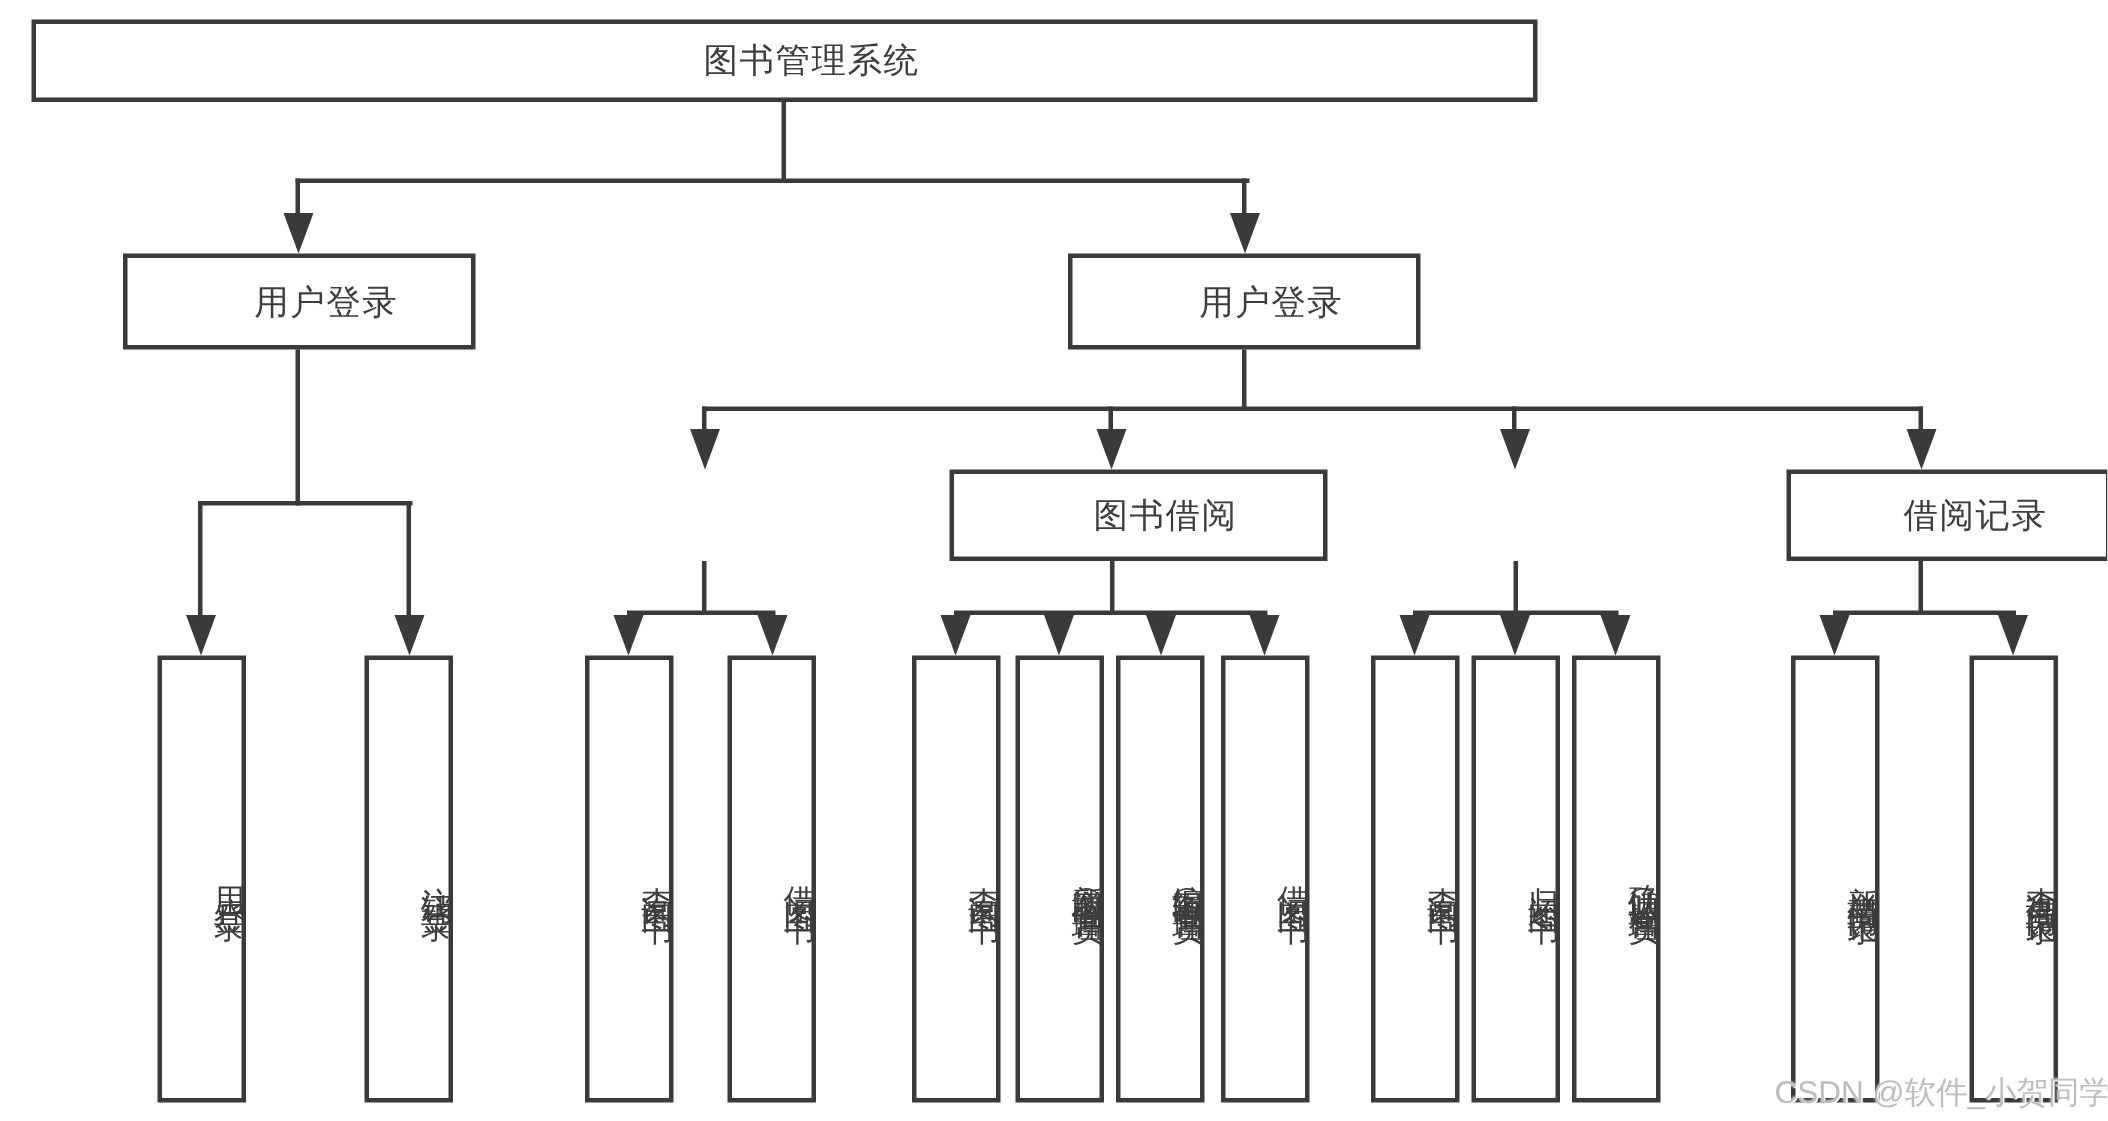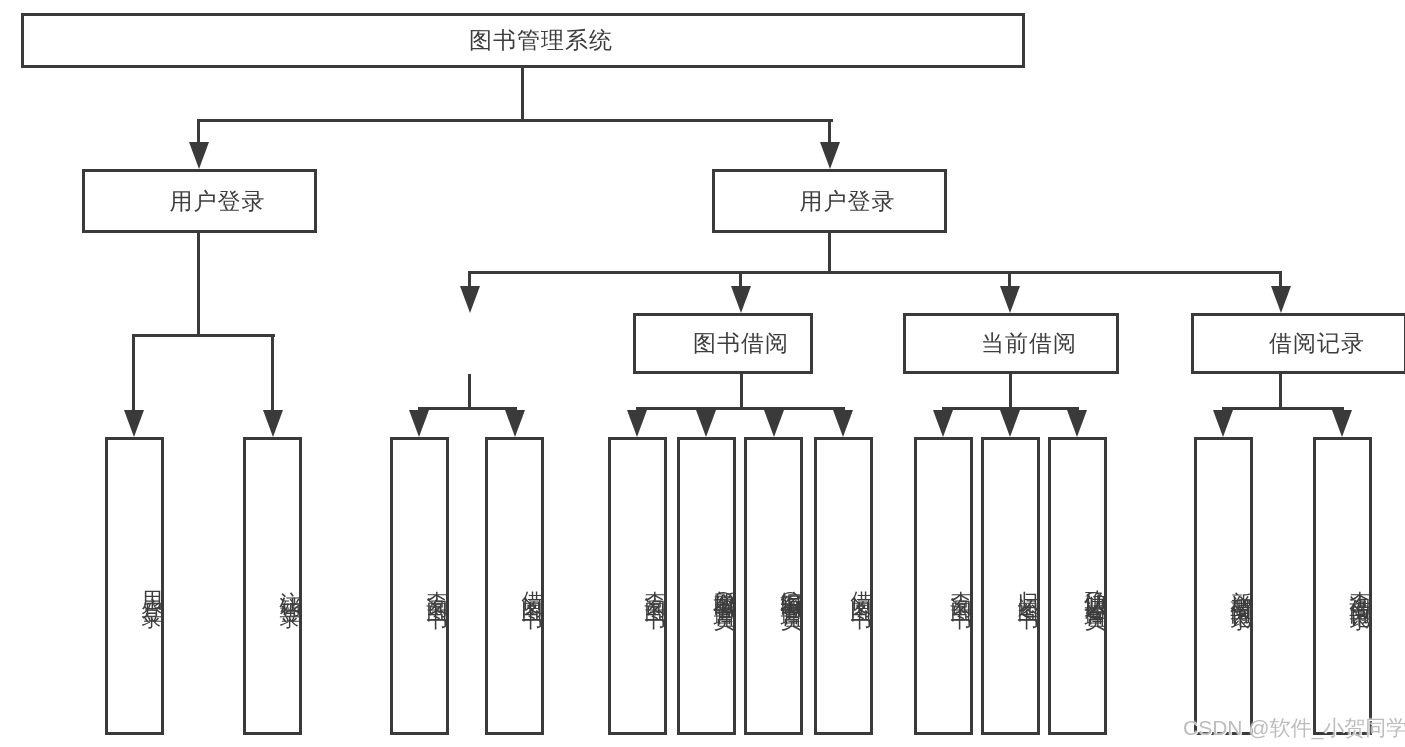--- a/index.html
+++ b/index.html
@@ -86,25 +86,22 @@
   <div class="hline" style="left:468px;top:271px;width:814px;"></div>
   <div class="vline" style="left:468px;top:271px;height:16px;"></div>
   <div class="arrow" style="left:460px;top:286px;"></div>
   <div class="vline" style="left:739px;top:271px;height:16px;"></div>
   <div class="arrow" style="left:731px;top:286px;"></div>
   <div class="vline" style="left:1008px;top:271px;height:16px;"></div>
   <div class="arrow" style="left:1000px;top:286px;"></div>
   <div class="vline" style="left:1279px;top:271px;height:16px;"></div>
   <div class="arrow" style="left:1271px;top:286px;"></div>
 
-  <div class="box" style="left:633px;top:313px;width:180px;height:61px;">
+  <div class="box" style="left:633px;top:313px;width:252px;height:61px;">
     <span>图书借阅</span>
-  </div>
-  <div class="box" style="left:903px;top:313px;width:216px;height:61px;">
-    <span>当前借阅</span>
   </div>
   <div class="box" style="left:1191px;top:313px;width:216px;height:61px;">
     <span>借阅记录</span>
   </div>
 
   <div class="vline" style="left:468px;top:374px;height:35px;"></div>
   <div class="hline" style="left:418px;top:407px;width:99px;"></div>
   <div class="arrow" style="left:409px;top:410px;"></div>
   <div class="arrow" style="left:505px;top:410px;"></div>
   <div class="box vbox" style="left:390px;top:437px;width:59px;height:298px;">

